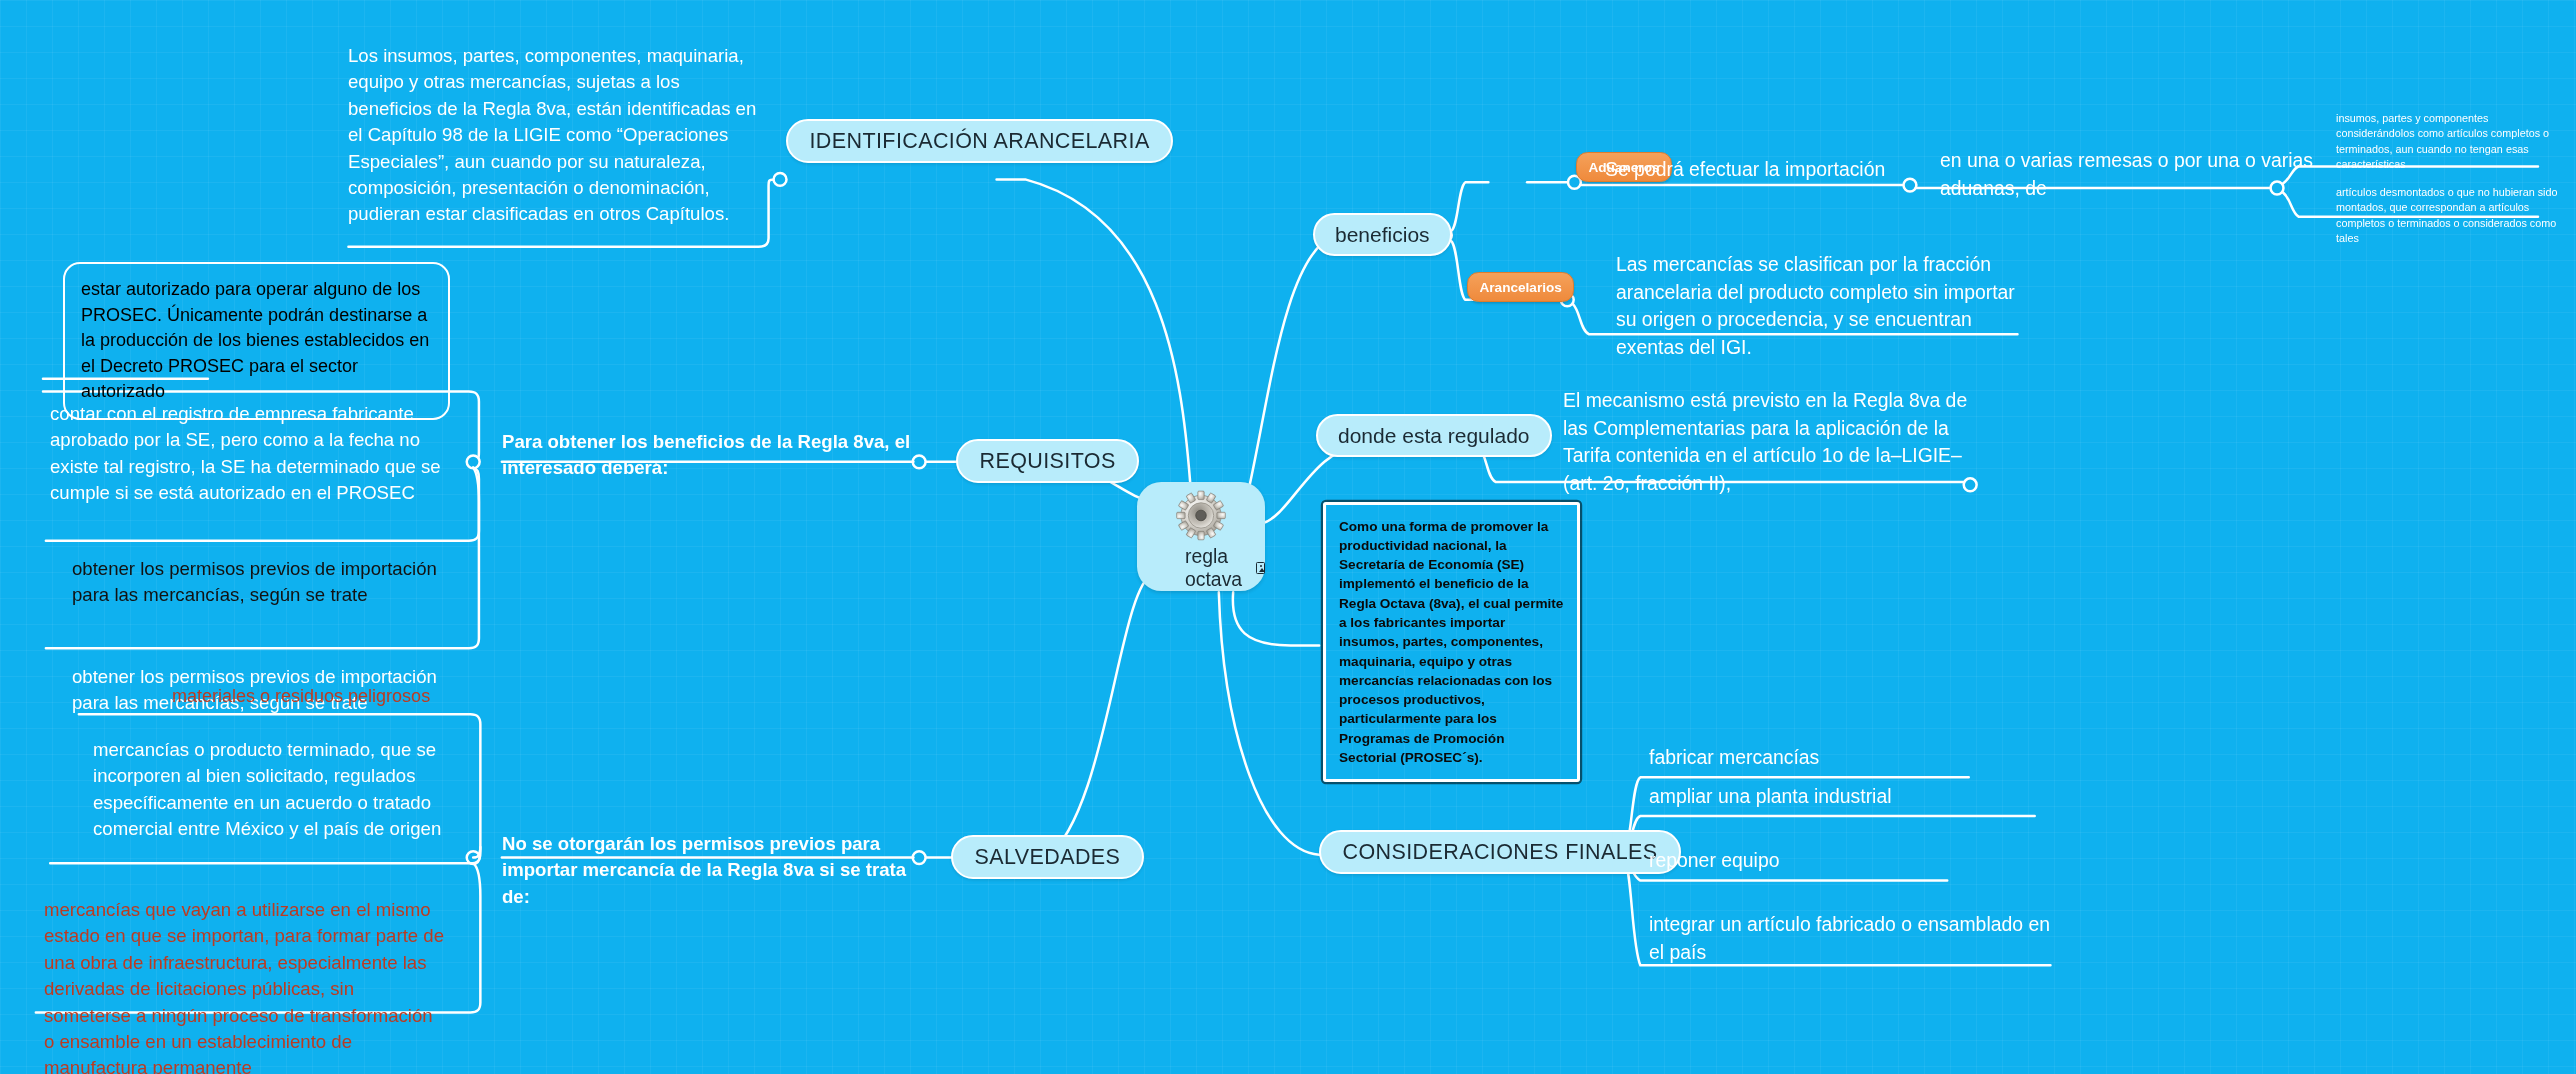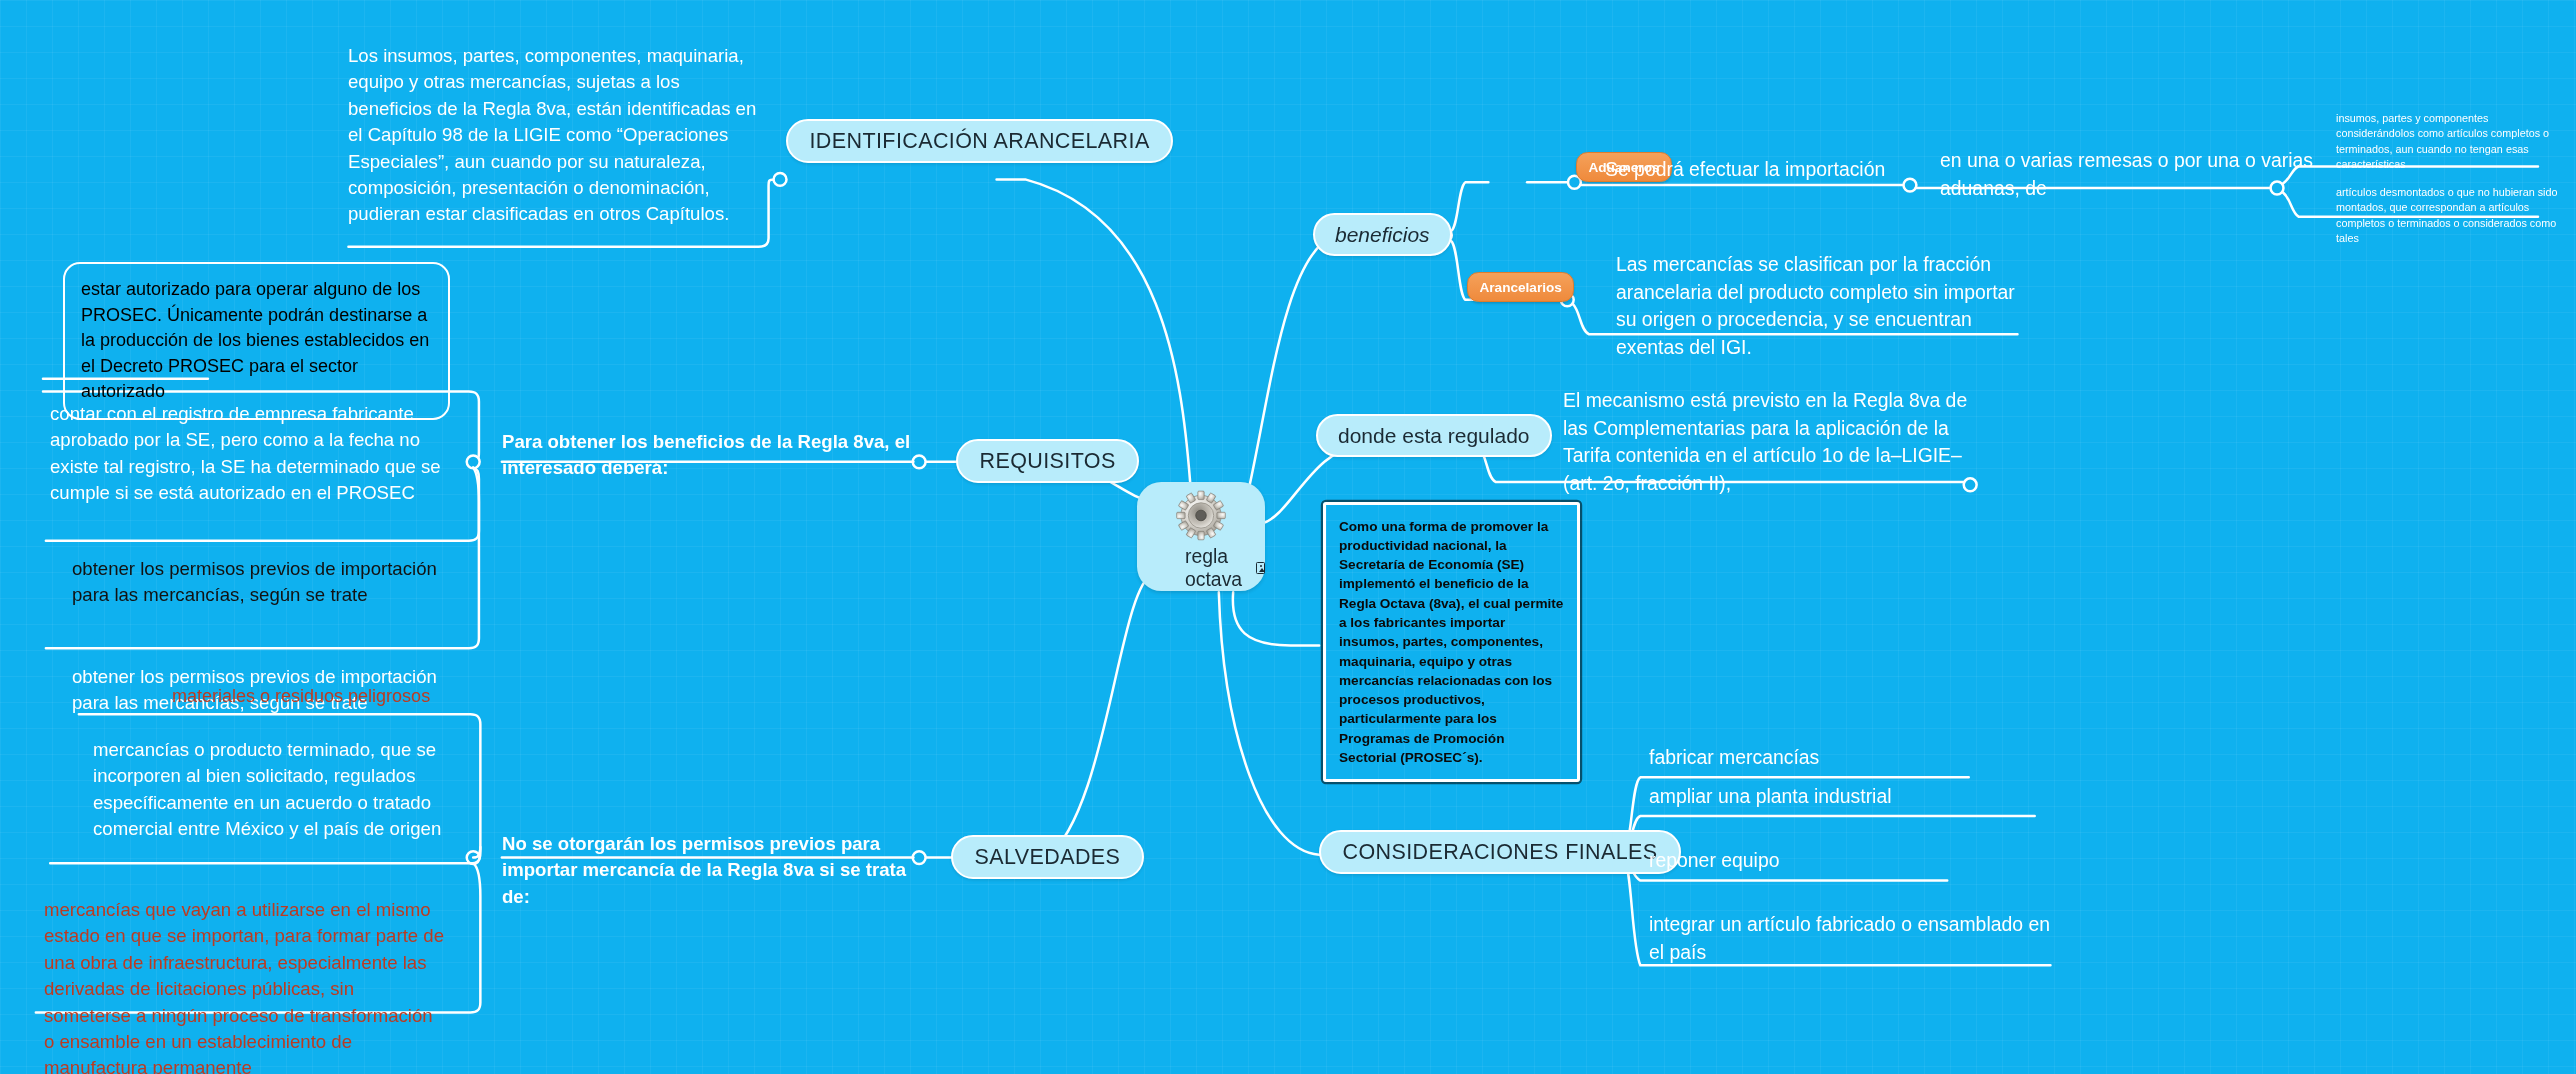--- a/index.html
+++ b/index.html
@@ -232,21 +232,21 @@
   </div>
 
   <div class="pill main" style="left:956px; top:439px;">
     <span>REQUISITOS</span>
   </div>
 
   <div class="pill main" style="left:951px; top:835px;">
     <span>SALVEDADES</span>
   </div>
 
-  <div class="pill sub" style="left:1313px; top:213px;font-style:italic;">
+  <div class="pill sub" style="left:1313px; top:213px;">
     <span>beneficios</span>
   </div>
 
   <div class="pill sub" style="left:1316px; top:414px;">
     <span>donde esta regulado</span>
   </div>
 
   <div class="pill main" style="left:1319px; top:830px;">
     <span>CONSIDERACIONES FINALES</span>
   </div>

